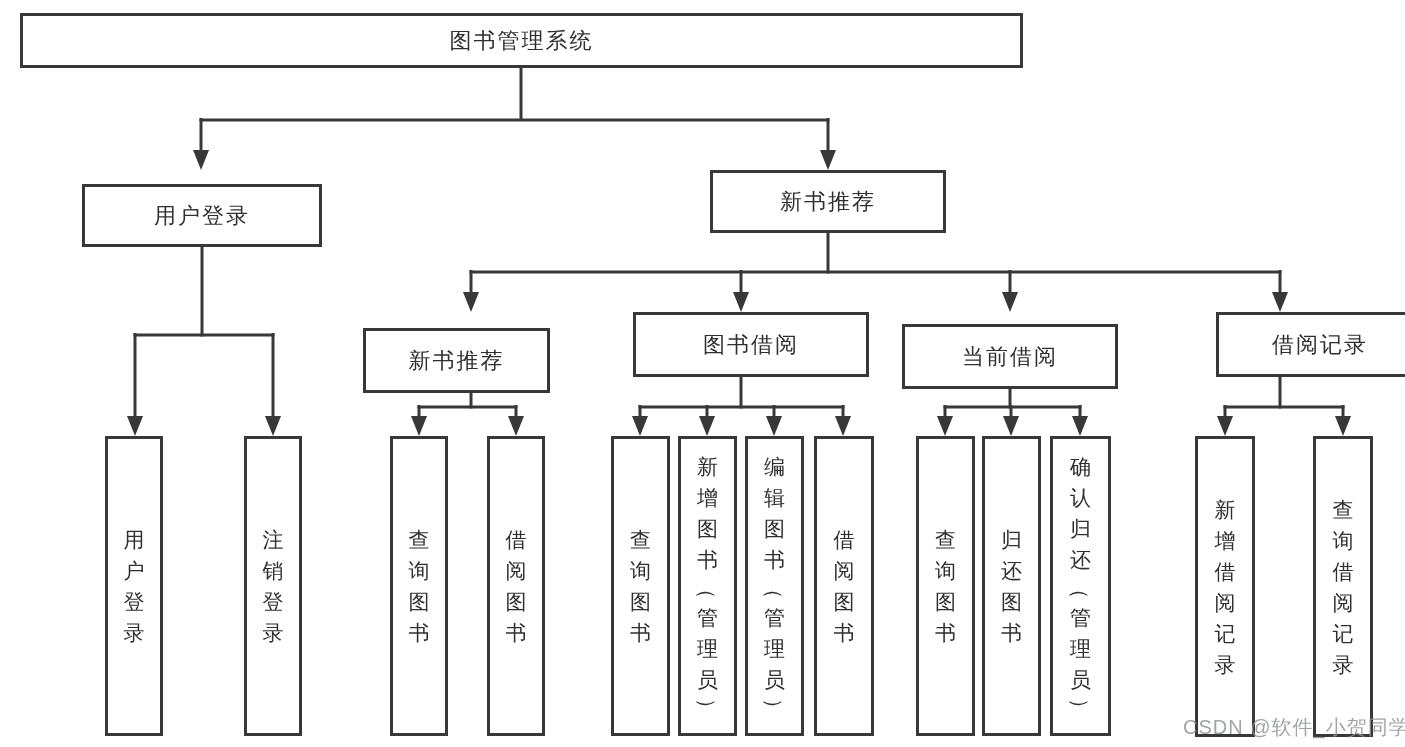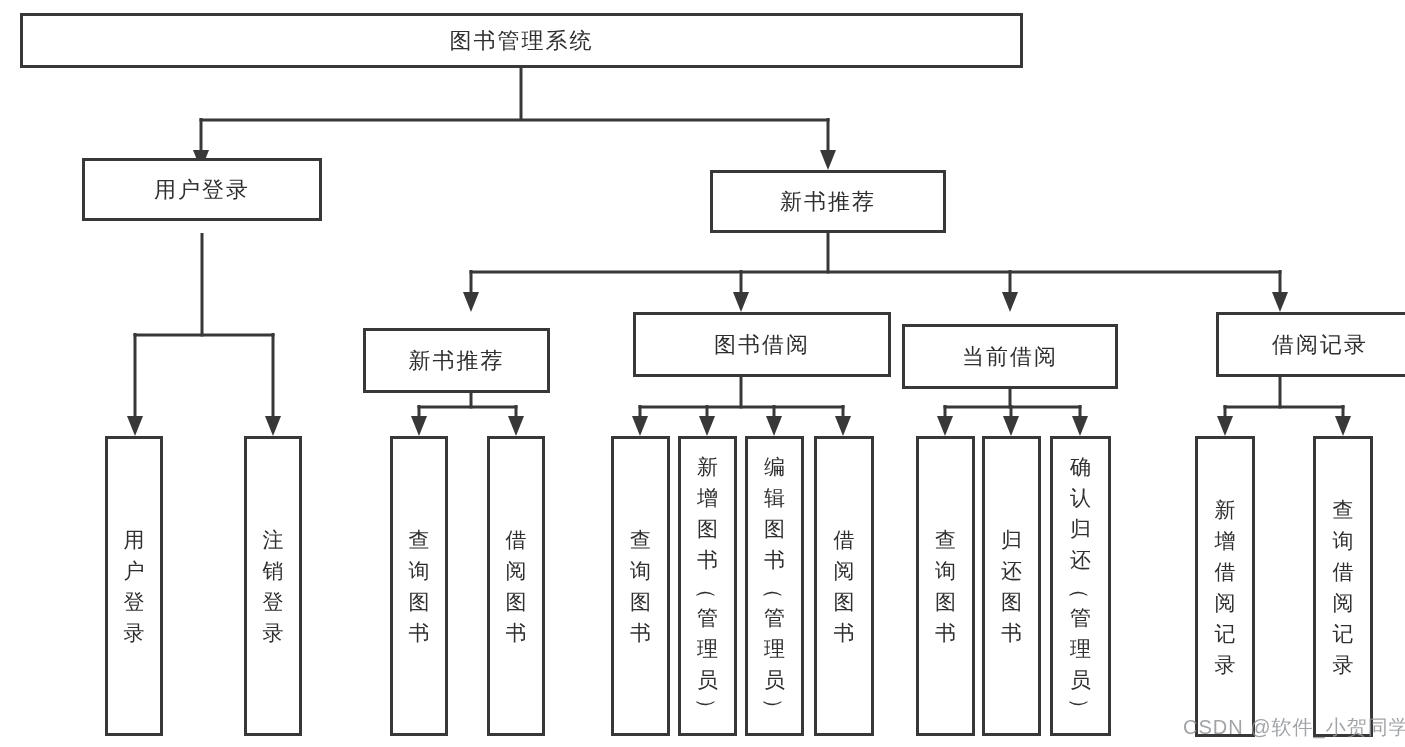--- a/index.html
+++ b/index.html
@@ -123,31 +123,31 @@
       <polygon points="1072,416 1088,416 1080,436"></polygon>
       <polygon points="1217,416 1233,416 1225,436"></polygon>
       <polygon points="1335,416 1351,416 1343,436"></polygon>
     </g>
   </svg>
 
   <div class="hbox" style="left:20px;top:13px;width:1003px;height:55px">
     <span>图书管理系统</span>
   </div>
 
-  <div class="hbox" style="left:82px;top:158px;width:240px;height:63px">
+  <div class="hbox" style="left:82px;top:184px;width:240px;height:63px">
     <span>用户登录</span>
   </div>
   <div class="hbox" style="left:710px;top:170px;width:236px;height:63px">
     <span>新书推荐</span>
   </div>
 
   <div class="hbox" style="left:363px;top:328px;width:187px;height:65px">
     <span>新书推荐</span>
   </div>
-  <div class="hbox" style="left:633px;top:312px;width:258px;height:65px">
+  <div class="hbox" style="left:633px;top:312px;width:236px;height:65px">
     <span>图书借阅</span>
   </div>
   <div class="hbox" style="left:902px;top:324px;width:216px;height:65px">
     <span>当前借阅</span>
   </div>
   <div class="hbox" style="left:1216px;top:312px;width:208px;height:65px">
     <span>借阅记录</span>
   </div>
 
   <div class="vbox" style="left:105px;top:436px;width:58px;height:300px">

